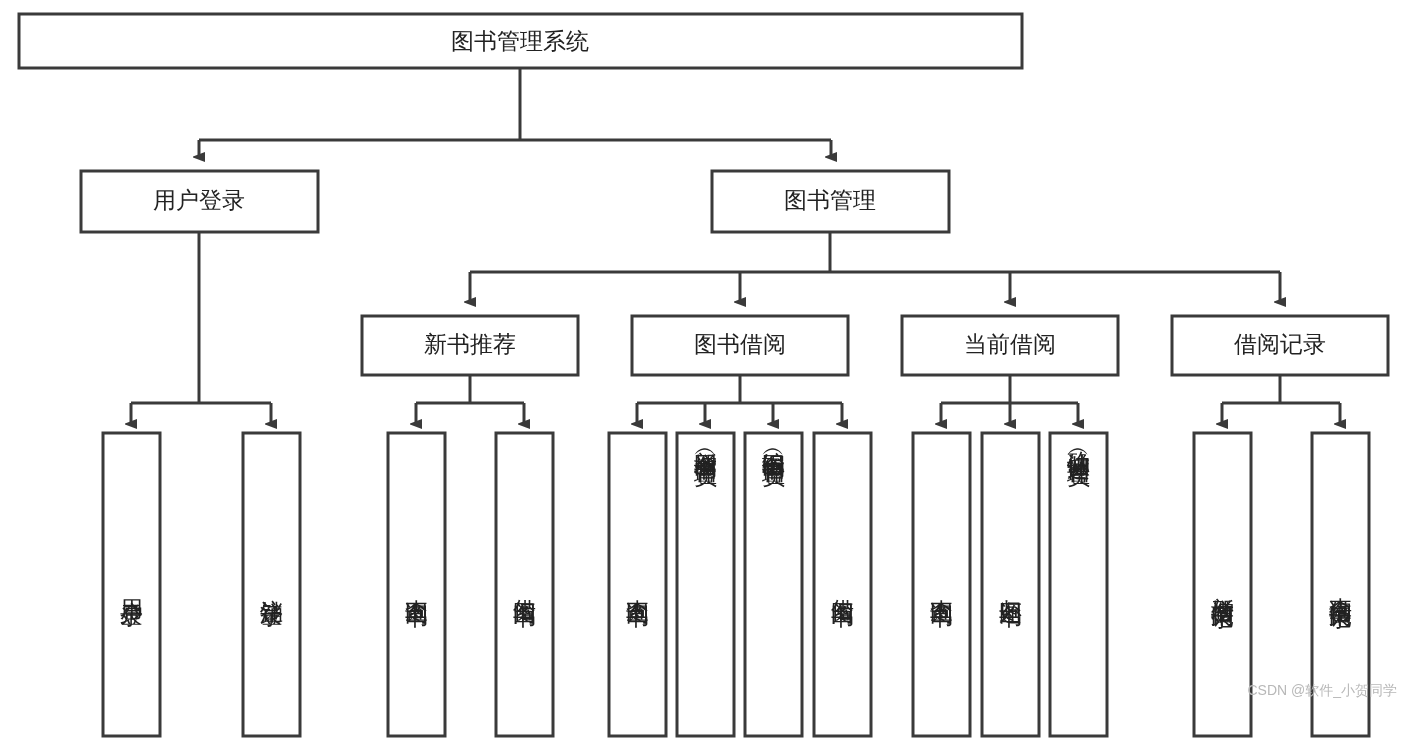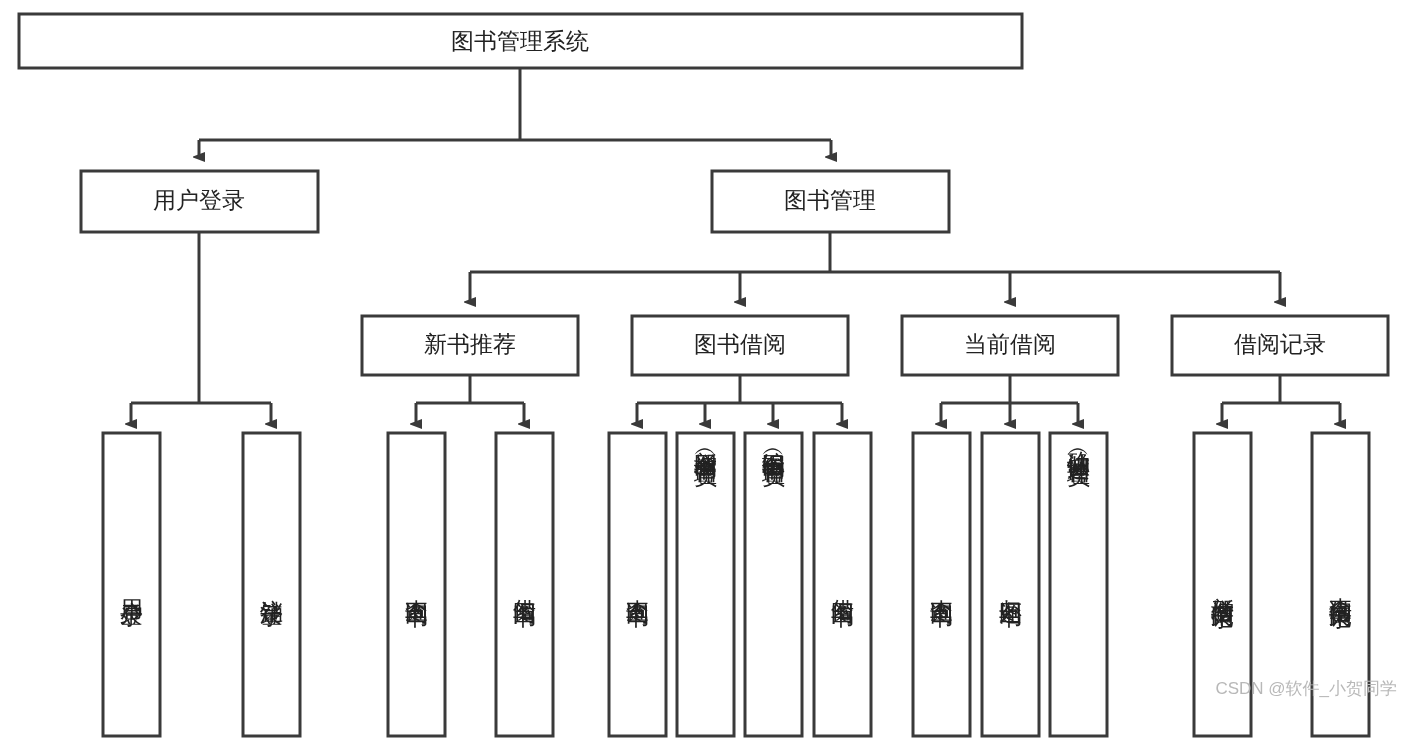--- a/index.html
+++ b/index.html
@@ -62,21 +62,21 @@
     display: flex;
     align-items: center;
     justify-content: center;
     pointer-events: none;
   }
   .watermark {
     position: absolute;
     right: 8px;
     bottom: 4px;
     font-family: "Liberation Sans", "DejaVu Sans", sans-serif;
-    font-size: 17px;
+    font-size: 14px;
     color: #b8b8b8;
     white-space: nowrap;
   }
 </style>
 </head>
 <body>
 
 <div id="diagram-root">
 
   <svg class="flow" viewBox="0 0 1405 747">

